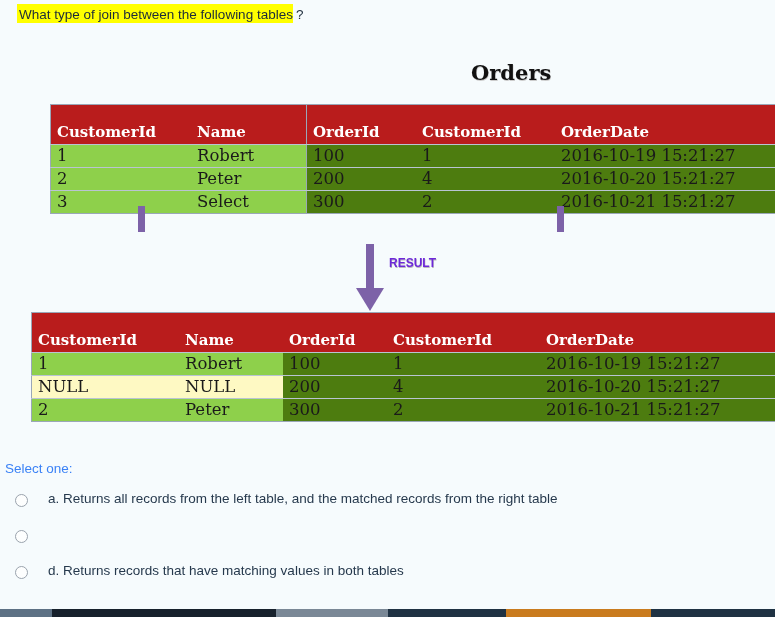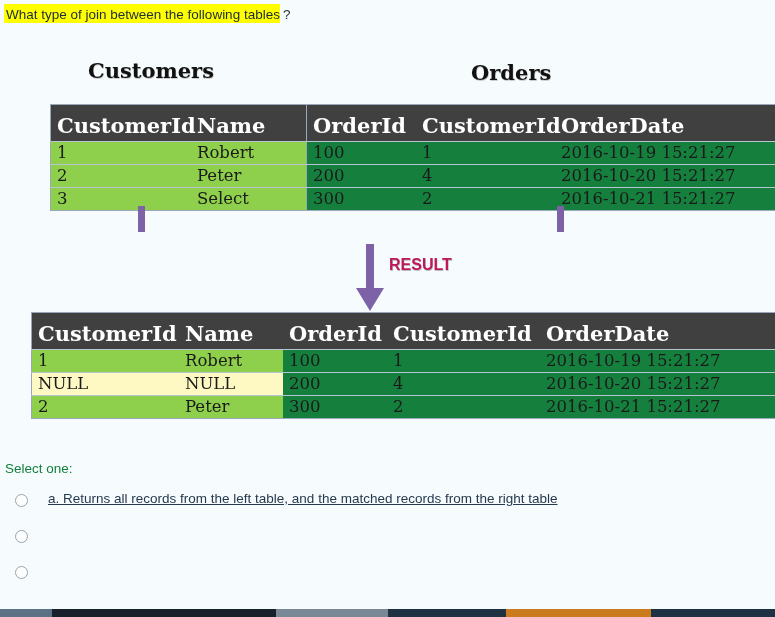--- a/index.html
+++ b/index.html
@@ -20,20 +20,21 @@
     position: absolute;
     left: 4px;
     top: 7px;
     font-size: 13.5px;
     color: #1c2b3a;
     white-space: nowrap;
   }
   .question .hl {
     background: #ffff00;
     padding: 3px 0 1px 2px;
+    margin-left: 13px;
   }
   .question .qmark {
     background: transparent;
     padding-left: 3px;
   }
 
   
   .diagram {
     position: absolute;
     left: 0;
@@ -56,38 +57,38 @@
 
   table.grid {
     position: absolute;
     border-collapse: collapse;
     font-family: "DejaVu Serif", "Liberation Serif", serif;
     table-layout: fixed;
     border: 1px solid #9aa7b8;
     background: #ffffff;
   }
   table.grid th {
-    background: #404040;
+    background: #b91c1c;
     color: #ffffff;
     font-weight: bold;
-    font-size: 21px;
+    font-size: 15px;
     text-align: left;
-    padding: 8px 6px 3px 6px;
+    padding: 18px 6px 3px 6px;
     border: none;
     white-space: nowrap;
   }
   table.grid td {
     font-size: 16.5px;
     color: #1a1a1a;
     padding: 1px 6px 2px 6px;
     border-top: 1px solid #b9c4d2;
     white-space: nowrap;
   }
   td.green  { background: #8ed04b; }
-  td.peach  { background: #15803d; }
+  td.peach  { background: #4d7c0f; }
   td.yellow { background: #fef9c3; }
   td.right  { text-align: left; }
 
   
   #table-customers { left: 50px; top: 104px; width: 232px; }
   #table-customers th:nth-child(1), #table-customers td:nth-child(1) { width: 128px; }
   #table-customers th:nth-child(2), #table-customers td:nth-child(2) { width: 104px; }
   #table-customers th:nth-child(2) { text-align: left; }
 
   
@@ -121,32 +122,32 @@
     height: 440px;
     pointer-events: none;
   }
 
   .result-label {
     position: absolute;
     left: 389px;
     top: 256px;
     font-family: "Liberation Sans", sans-serif;
     font-weight: bold;
-    font-size: 16px;
-    color: #be185d;
+    font-size: 12px;
+    color: #6d28d9;
     text-shadow: 0.5px 0.5px 0 #bbbbbb;
   }
 
   
   .select-one {
     position: absolute;
     left: 5px;
     top: 461px;
     font-size: 13.5px;
-    color: #15803d;
+    color: #3b82f6;
   }
   .options {
     position: absolute;
     left: 0;
     top: 487px;
     width: 775px;
   }
   .option-row {
     position: relative;
     height: 36px;
@@ -162,21 +163,20 @@
     background: #fdfefe;
     box-sizing: border-box;
   }
   .option-label {
     position: absolute;
     left: 48px;
     top: 4px;
     font-size: 13.5px;
     color: #26394d;
     white-space: nowrap;
-    text-decoration: underline;
   }
 
   
   .bottom-bar {
     position: absolute;
     left: 0;
     bottom: 0;
     width: 775px;
     height: 8px;
     background: #1f3243;
@@ -191,21 +191,20 @@
 </style>
 </head>
 <body>
 
 <div class="question">
   <span class="hl">What type of join between  the following tables</span><span class="qmark">?</span>
 </div>
 
 <div class="diagram">
 
-  <div class="tbl-title" id="title-customers">Customers</div>
 
   <table class="grid" id="table-customers">
     <thead>
       <tr>
         <th>CustomerId</th>
         <th>Name</th>
       </tr>
     </thead>
     <tbody>
       <tr>
@@ -304,20 +303,21 @@
 <div class="options">
   <div class="option-row">
     <span class="radio"></span>
     <span class="option-label">a. Returns all records from the left table, and the matched records from the right table</span>
   </div>
   <div class="option-row">
     <span class="radio"></span>
   </div>
   <div class="option-row">
     <span class="radio"></span>
+    <span class="option-label">d. Returns records that have matching values in both tables</span>
   </div>
 </div>
 
 <div class="bottom-bar">
   <div class="bb-seg-a"></div>
   <div class="bb-seg-b"></div>
   <div class="bb-seg-c"></div>
   <div class="bb-seg-d"></div>
   <div class="bb-seg-e"></div>
   <div class="bb-seg-f"></div>

